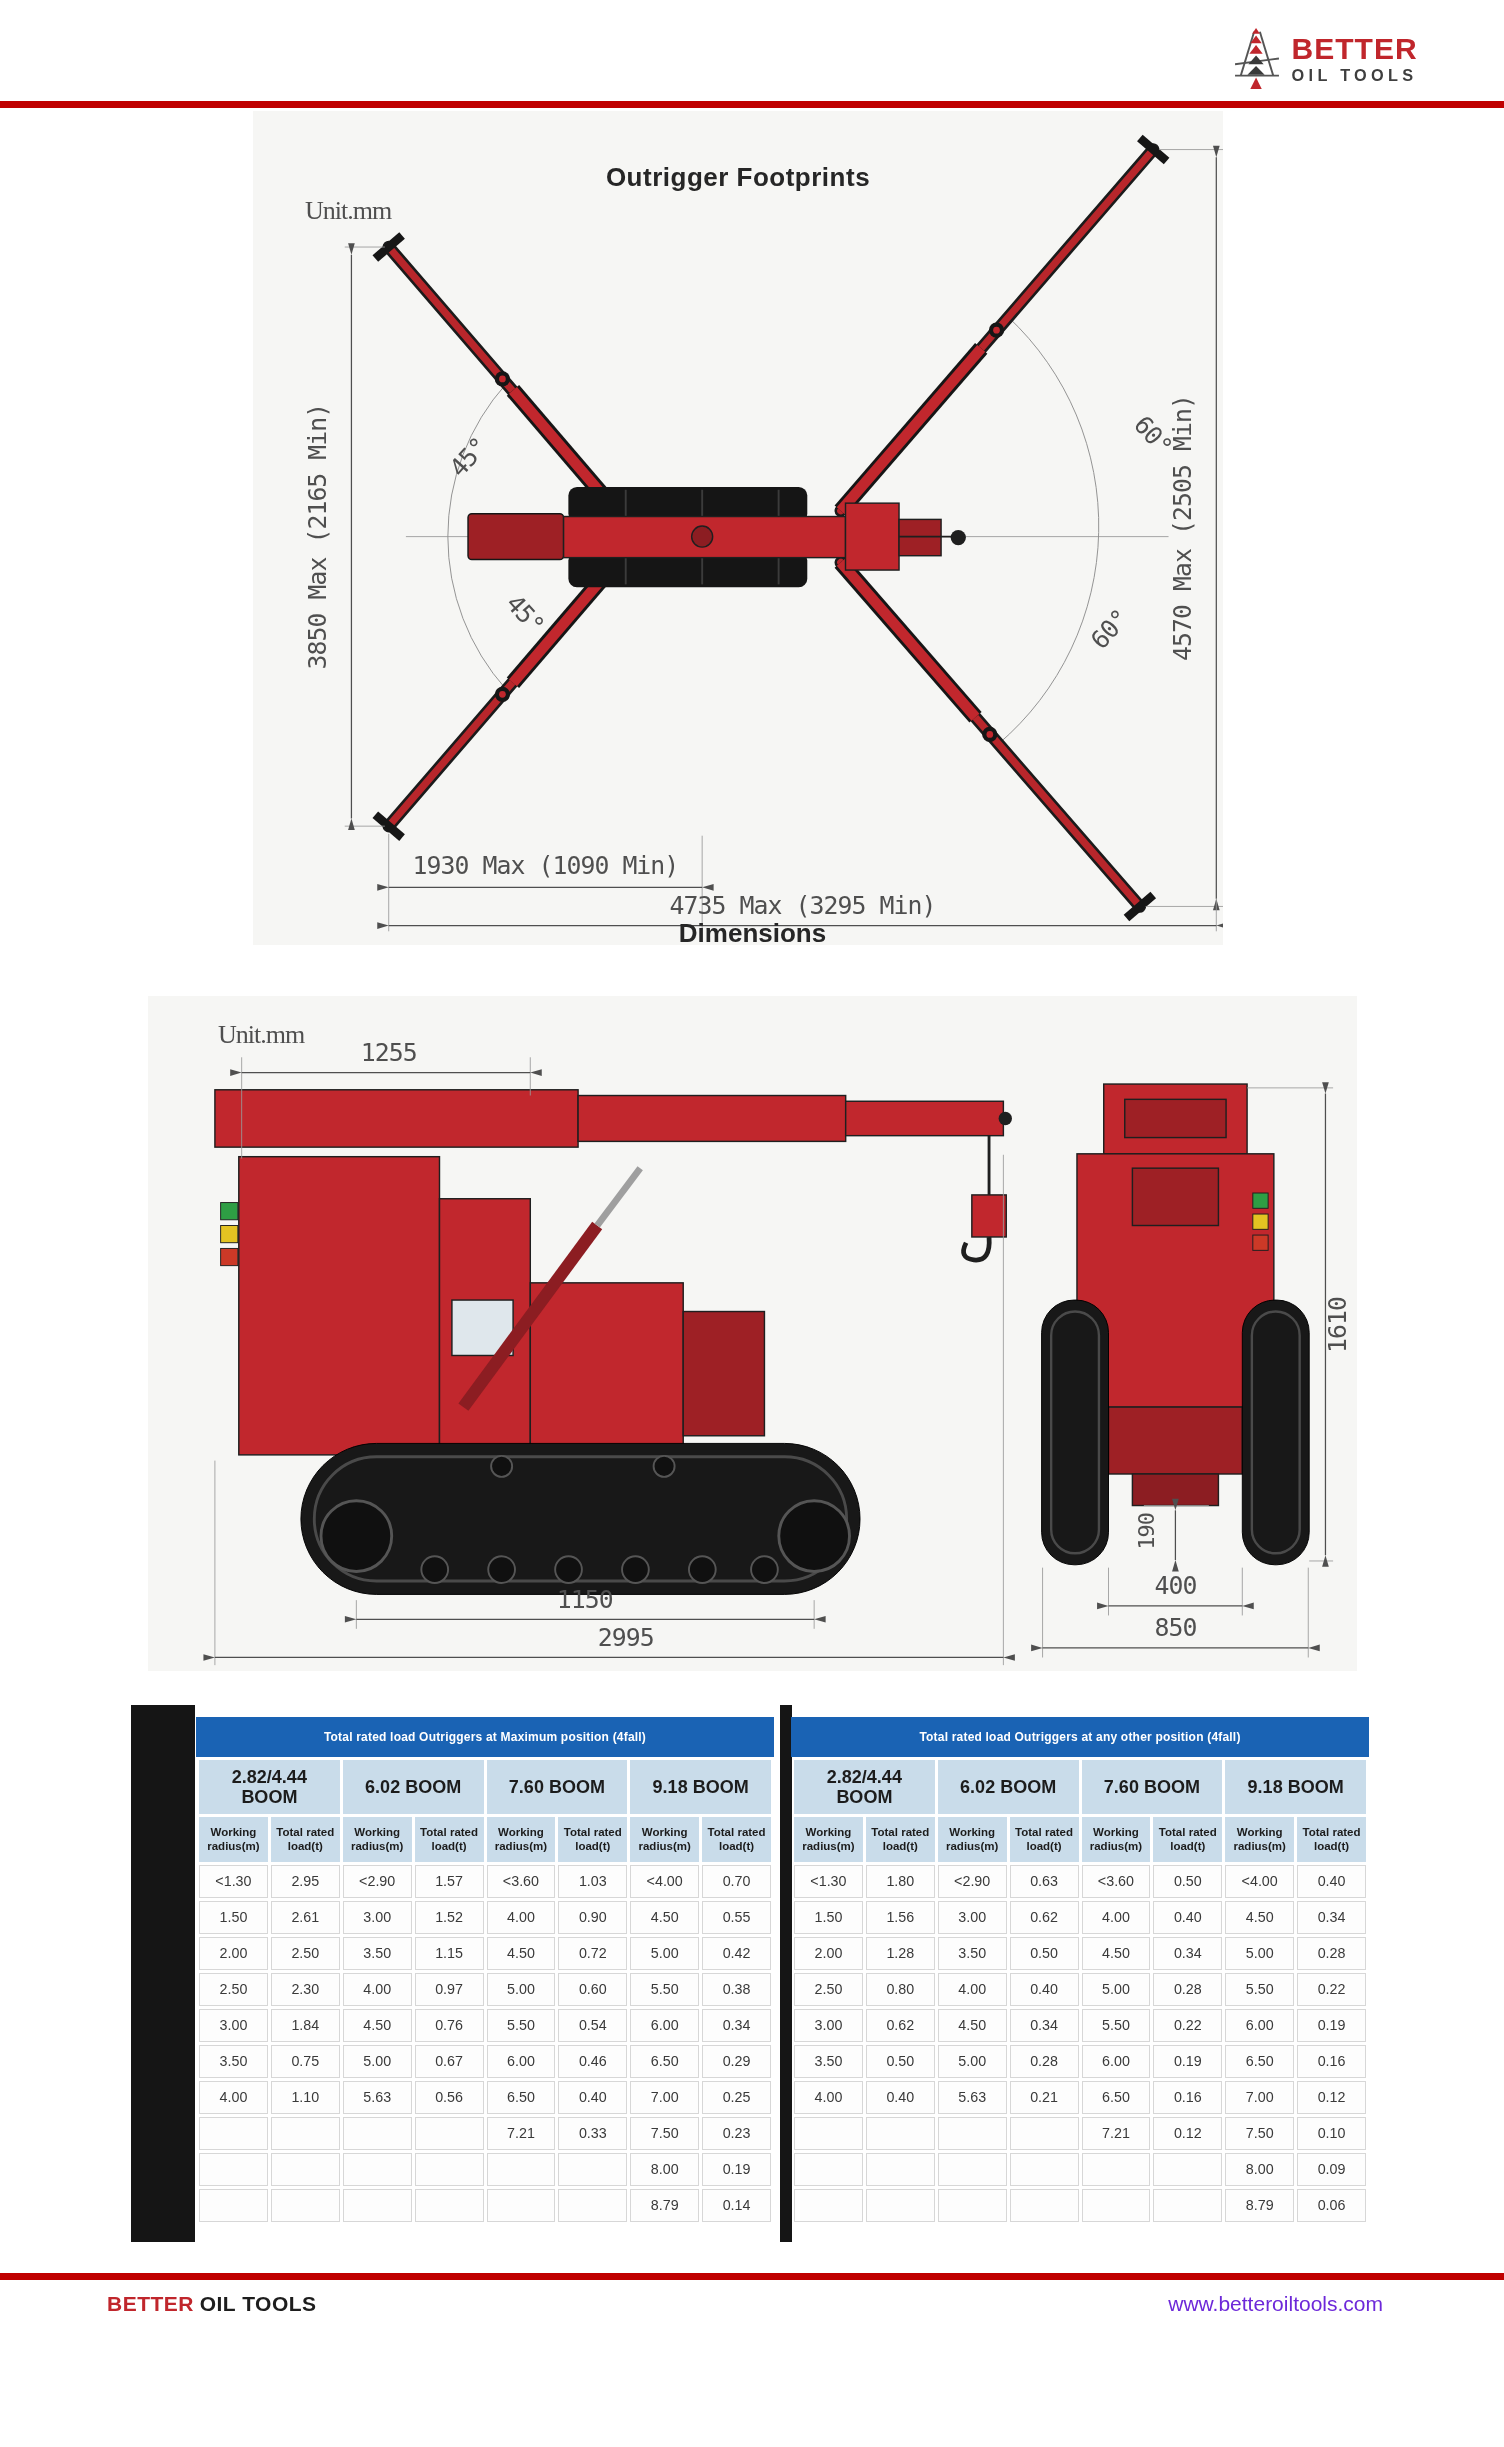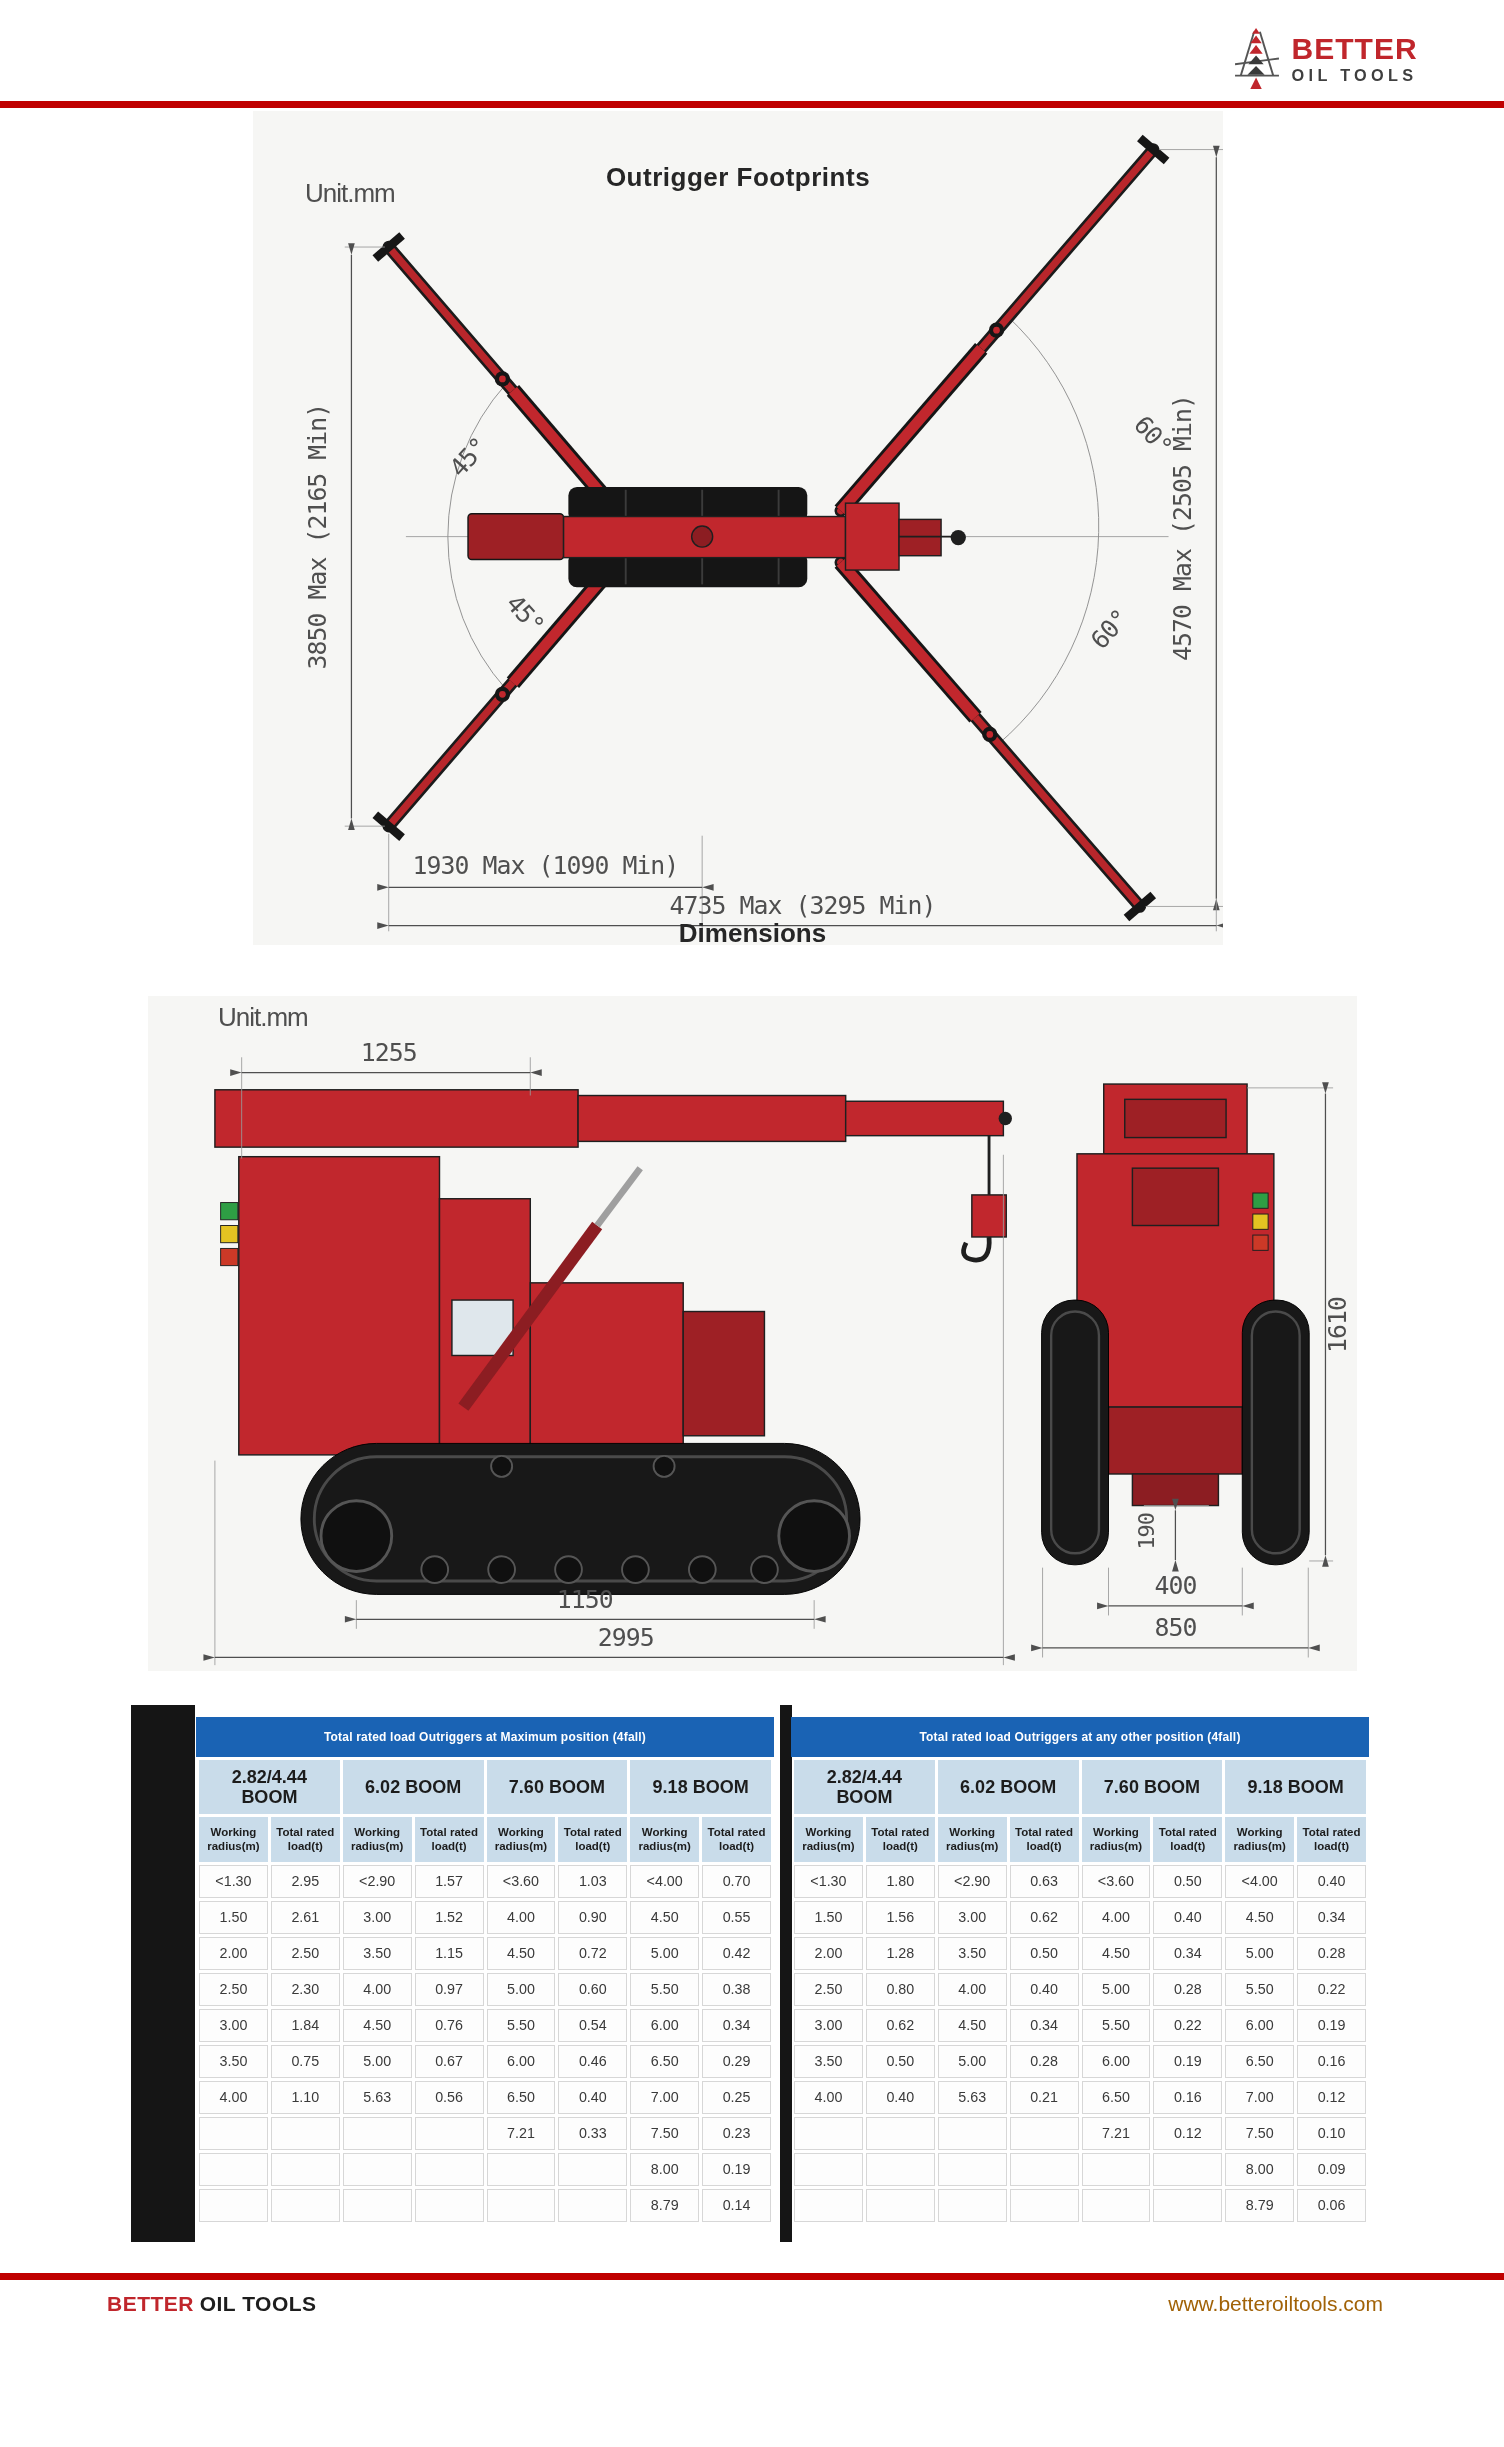--- a/index.html
+++ b/index.html
@@ -13,21 +13,21 @@
   #logo .brand-sub { font-size:16.3px; font-weight:bold; color:#3f3f3f; letter-spacing:4.3px; margin-top:2.9px; }
   #top-rule { position:absolute; left:0; top:101px; width:1505px; height:6.7px; background:var(--accent-red,#c00000); }
 
   
   .diagram-box { position:absolute; background:var(--diagram-bg,#f6f6f4); }
   #outrigger-box { left:253px; top:111px; width:970px; height:834px; }
   #dimensions-box { left:148px; top:996px; width:1209px; height:675px; }
   .section-title { position:absolute; width:100%; text-align:center; font-size:26px; font-weight:bold; color:#262626; letter-spacing:0.5px;margin-top:26px; }
   #outrigger-title { top:25px; }
   #dimensions-title-wrap { position:absolute; left:0; top:918px; width:1505px; text-align:center; font-size:26px; font-weight:bold; color:#262626; }
-  .unit-label { position:absolute; font-family:Liberation Sans, sans-serif; font-size:26px; color:#4f4f4f; letter-spacing:-1px; }
+  .unit-label { position:absolute; font-family:Liberation Serif, serif; font-size:26px; color:#4f4f4f; letter-spacing:-1px;margin-top:18px; }
   #unit1 { left:52px; top:67px; }
   #unit2 { left:70px; top:5.7px; }
   .diagram-box svg { position:absolute; left:0; top:0; }
 
   .cadt { font-family:"DejaVu Sans Mono", monospace; font-size:26px; fill:#4f4f4f; letter-spacing:-1px; }
   .cadt-sm { font-family:"DejaVu Sans Mono", monospace; font-size:23px; fill:#4f4f4f; letter-spacing:-1px; }
   .dl { stroke:#4f4f4f; stroke-width:1.3; fill:none; }
   .ext { stroke:#9a9a9a; stroke-width:0.9; fill:none; }
   .armD { stroke:#1b1b1b; stroke-width:13; stroke-linecap:round; }
   .armR { stroke:#b8262b; stroke-width:7.5; stroke-linecap:round; }
@@ -42,21 +42,21 @@
   .table-block table { width:100%; border-collapse:separate; border-spacing:3.8px; table-layout:fixed; }
   .table-block th.boom { background:var(--table-header-bg,#c9dcea); color:#1c1c1c; font-size:18px; font-weight:bold; height:54px; line-height:1.12; padding:0 11.5px; text-align:center; }
   .table-block th.sub { background:var(--table-header-bg,#c9dcea); color:#1c1c1c; font-size:11.5px; font-weight:bold; height:44px; line-height:1.25; padding:8px 1px; text-align:center; }
   .table-block td { background:#fdfdfd; border:1px solid #d7d7d7; height:33px; text-align:center; font-size:14.3px; color:#3a3a3a; }
 
   
   #footer-rule { position:absolute; left:0; top:2273px; width:1505px; height:6.7px; background:var(--accent-red,#c00000); }
   #footer-brand { position:absolute; left:107px; top:2292px; font-size:21px; font-weight:bold; letter-spacing:0.5px; }
   #footer-brand .brand { color:var(--logo-red,#c0262c); }
   #footer-brand .brand-sub { color:#1d1d1d; margin-left:5.7px; }
-  #footer-site { position:absolute; right:122px; top:2292px; font-size:21px; color:#a16207; }
+  #footer-site { position:absolute; right:122px; top:2292px; font-size:21px; color:#6d28d9; }
 </style>
 </head>
 <body>
 
 <div id="logo">
   <span>
     <svg width="52" height="63" viewBox="0 0 54 66">
       <line x1="10" y1="52" x2="24" y2="6" stroke="#555555" stroke-width="2"></line>
       <line x1="44" y1="52" x2="30" y2="6" stroke="#555555" stroke-width="2"></line>
       <line x1="4" y1="40" x2="50" y2="34" stroke="#555555" stroke-width="2"></line>

